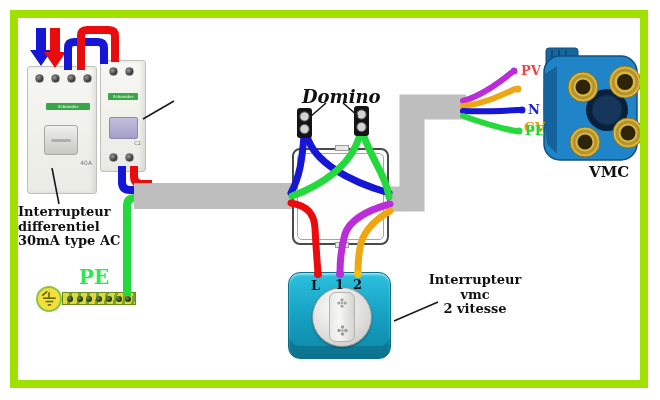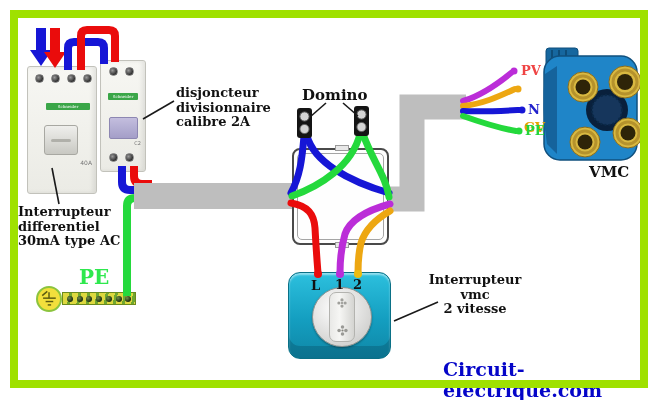--- a/index.html
+++ b/index.html
@@ -43,21 +43,21 @@
   
   .pebar{left:62px;top:292px;width:74px;height:13px;border:1px solid #6b8a1e;box-sizing:border-box;
          background:repeating-linear-gradient(100deg,#ddd83f 0 6px,#6fa72f 6px 9px);
          display:flex;align-items:center;justify-content:space-evenly;}
   .pebar .dot{width:6px;height:6px;border-radius:50%;background:radial-gradient(circle at 35% 35%,#6f8a4a,#1c2e10 70%);}
   .earth{left:36px;top:286px;width:26px;height:26px;border-radius:50%;background:#f2df3c;
          border:2px solid #8cc43e;box-sizing:border-box;}
   
   .lbl{position:absolute;z-index:3;color:#111;font-weight:bold;white-space:pre-line;line-height:1.12;}
   .lbl-13{font-size:13px;}
-  .lbl-14{font-size:15px;}
+  .lbl-14{font-size:18px;font-style:italic;}
   .pe-big{font-size:20px;color:#2ee84e;}
   .watermark{font-size:19px;color:#0505c8;}
   .wire-lbl{position:absolute;z-index:3;font-size:13px;font-weight:bold;}
 </style>
 </head>
 <body>
 
 <div class="canvas">
 
   <div class="device breaker" style="left:27px;top:66px;width:68px;height:126px;">
@@ -217,30 +217,26 @@
     <path d="M174 101 L143 119" stroke="#1a1a1a" stroke-width="1.6"></path>
     <path d="M52 168 L59 204" stroke="#1a1a1a" stroke-width="1.6"></path>
     <path d="M326 103 L310 117" stroke="#1a1a1a" stroke-width="1.6"></path>
     <path d="M343 103 L358 116" stroke="#1a1a1a" stroke-width="1.6"></path>
     <path d="M394 321 L438 302" stroke="#1a1a1a" stroke-width="1.6"></path>
   </svg>
 
   <div class="lbl lbl-13" style="left:18px;top:205px;width:116px;">Interrupteur
 differentiel
 30mA type AC</div>
-  <div class="lbl lbl-13" style="left:176px;top:86px;width:104px;">disjoncteur
-divisionnaire
-calibre 2A</div>
   <div class="lbl lbl-14" style="left:302px;top:87px;">Domino</div>
   <div class="lbl pe-big" style="left:79px;top:266px;">PE</div>
   <div class="lbl lbl-13" style="left:410px;top:273px;width:130px;text-align:center;">Interrupteur
 vmc
 2 vitesse</div>
   <div class="lbl" style="left:589px;top:164px;font-size:15px;">VMC</div>
-  <div class="lbl watermark" style="left:443px;top:359px;">Circuit-electrique.com</div>
 
   <span class="wire-lbl" style="left:521px;top:63px;color:#ef4444;">PV</span>
   <span class="wire-lbl" style="left:524px;top:83px;color:#e8a300;margin-top:37px;">GV</span>
   <span class="wire-lbl" style="left:528px;top:102px;color:#2222cc;">N</span>
   <span class="wire-lbl" style="left:525px;top:123px;color:#23d53c;">PE</span>
 
   <div class="frame"></div>
 </div>
 
 </body></html>

